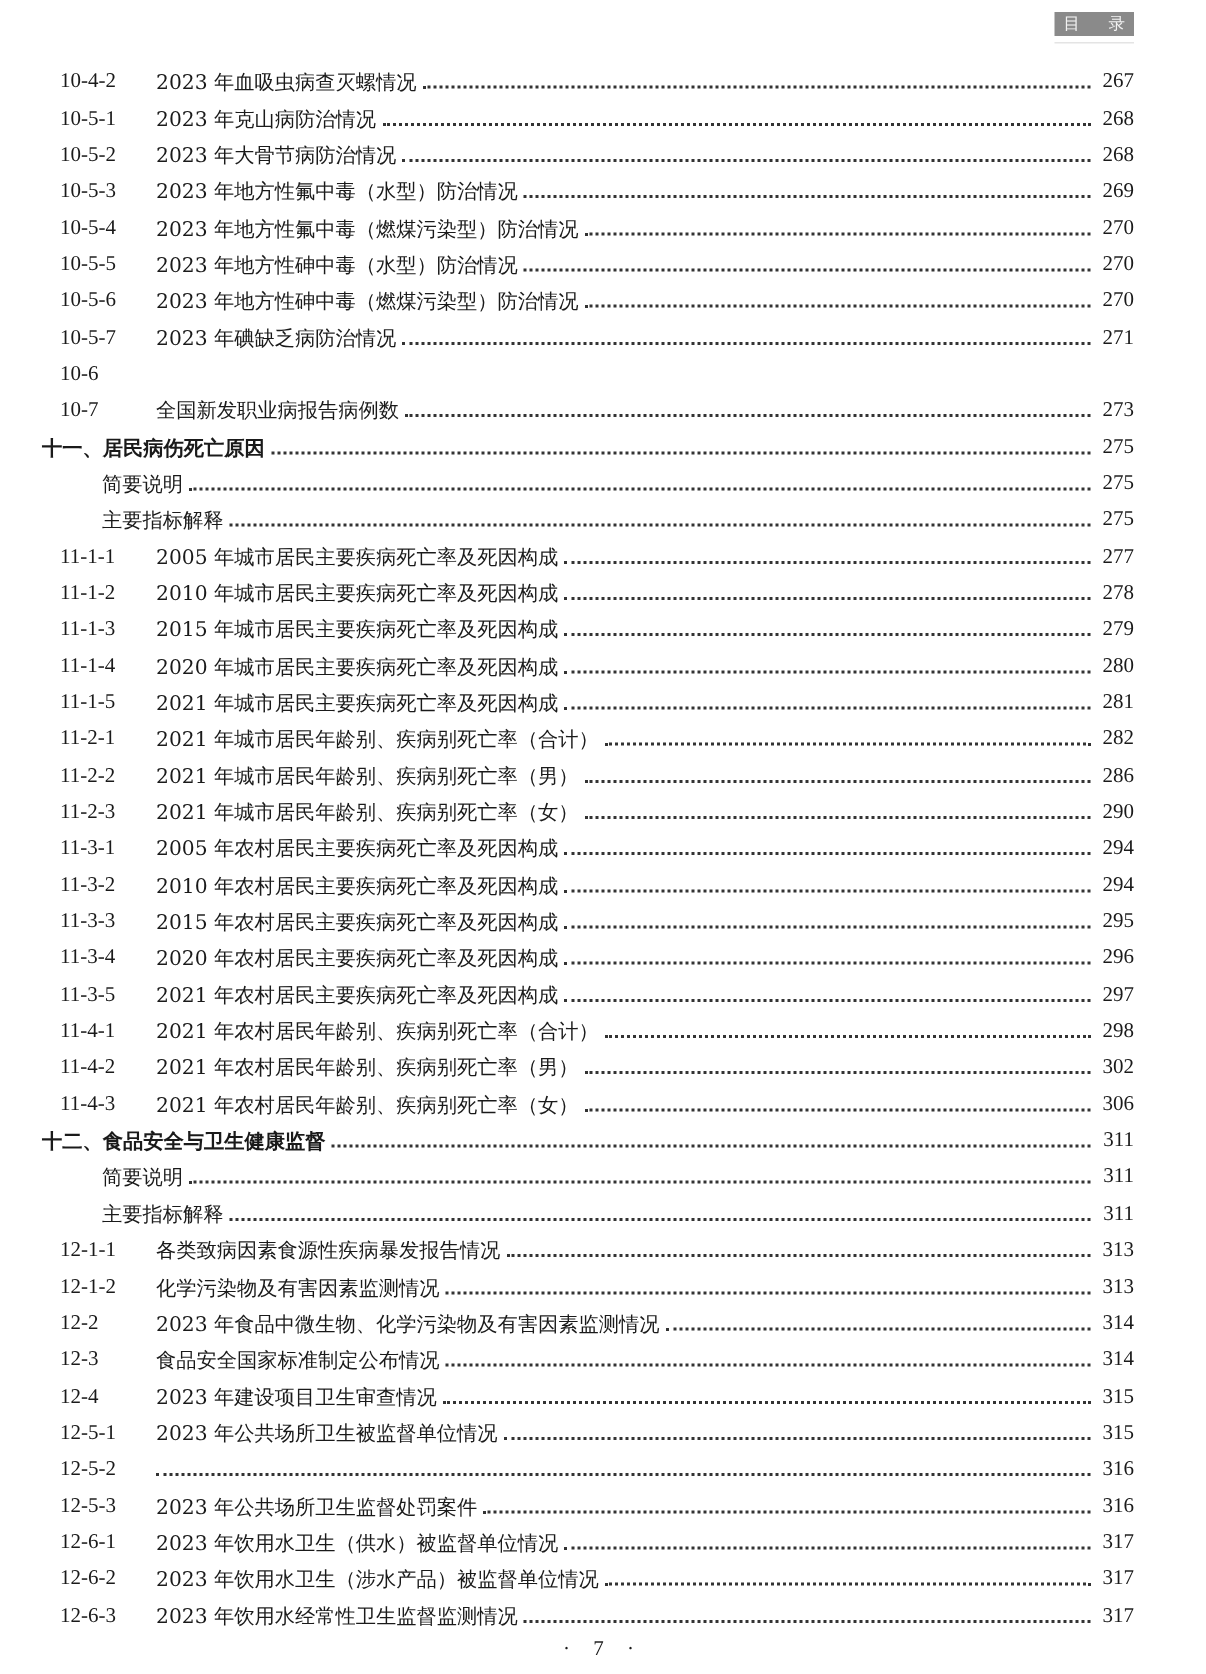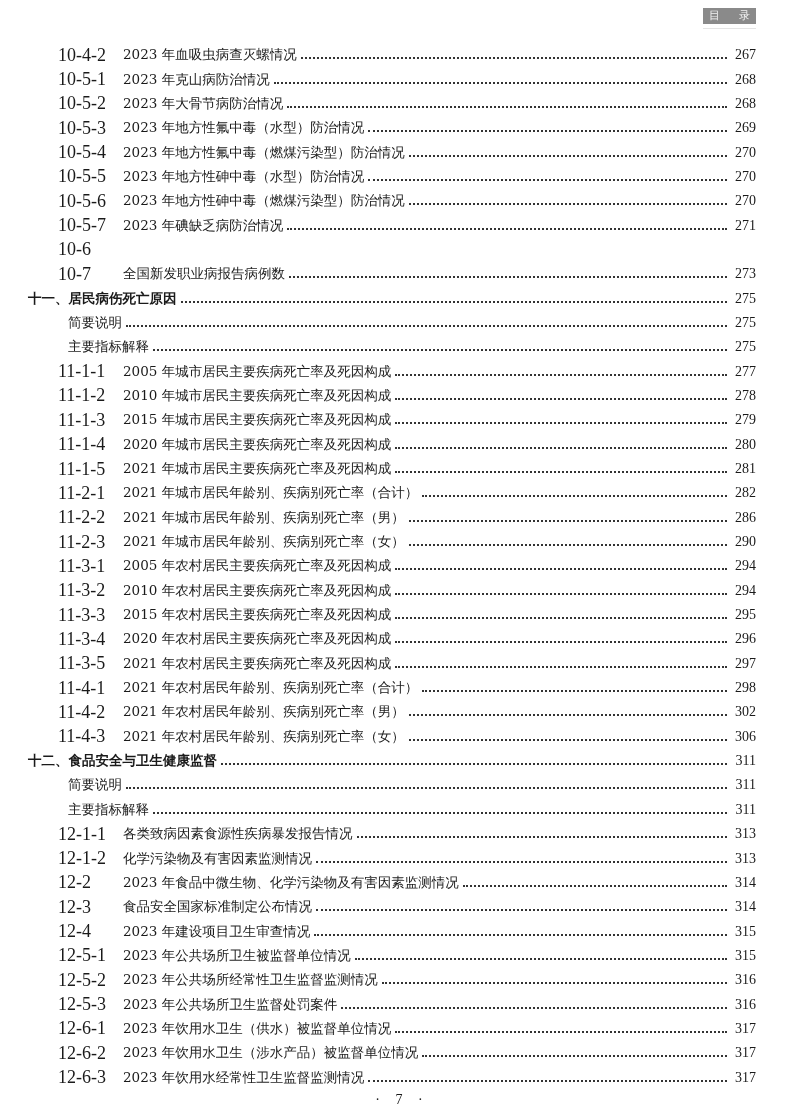--- a/index.html
+++ b/index.html
@@ -14,24 +14,24 @@
   }
   .header-rule {
     position: absolute; left: 703px; top: 28px; width: 53px; height: 1px; background: #e4e4e4;
   }
   .toc { position: absolute; left: 0; top: 43px; width: 804px; }
   .row {
     position: relative; height: 24.35px; display: flex; align-items: center;
     font-size: 13.5px; white-space: nowrap;
   }
   .row .code {
-    position: absolute; left: 40px; width: 70px; font-family: "Liberation Serif", serif; font-size: 18px; margin-left: 18px;
+    position: absolute; left: 40px; width: 70px; font-family: "Liberation Serif", serif; font-size: 14px;
   }
   .row .title-wrap {
-    position: absolute; left: 123px; right: 48px; display: flex; align-items: center;
+    position: absolute; left: 104px; right: 48px; display: flex; align-items: center;
   }
   .row.section .title-wrap { left: 28px; }
   .row.sub .title-wrap { left: 68px; align-items: center; }
   .row.section .title { font-weight: bold; font-family: "DejaVu Sans", sans-serif; font-size: 13.5px; }
   .title { flex: 0 0 auto; padding-right: 4px; }
   .leader {
     flex: 1 1 auto; height: 0; border-bottom: 2px dotted #333; margin-top: 6px; margin-right: 3px;
   }
   .page { flex: 0 0 auto; font-family: "Liberation Serif", serif; font-size: 14px; width: 26px; text-align: right; }
   .footer-page {
@@ -338,21 +338,20 @@
       <span class="code">12-5-1</span>
       <div class="title-wrap">
         <span class="title">2023 年公共场所卫生被监督单位情况</span>
         <span class="leader"></span>
         <span class="page">315</span>
       </div>
     </div>
     <div class="row item">
       <span class="code">12-5-2</span>
       <div class="title-wrap">
-        <span class="title">2023 年公共场所经常性卫生监督监测情况</span>
         <span class="leader"></span>
         <span class="page">316</span>
       </div>
     </div>
     <div class="row item">
       <span class="code">12-5-3</span>
       <div class="title-wrap">
         <span class="title">2023 年公共场所卫生监督处罚案件</span>
         <span class="leader"></span>
         <span class="page">316</span>

